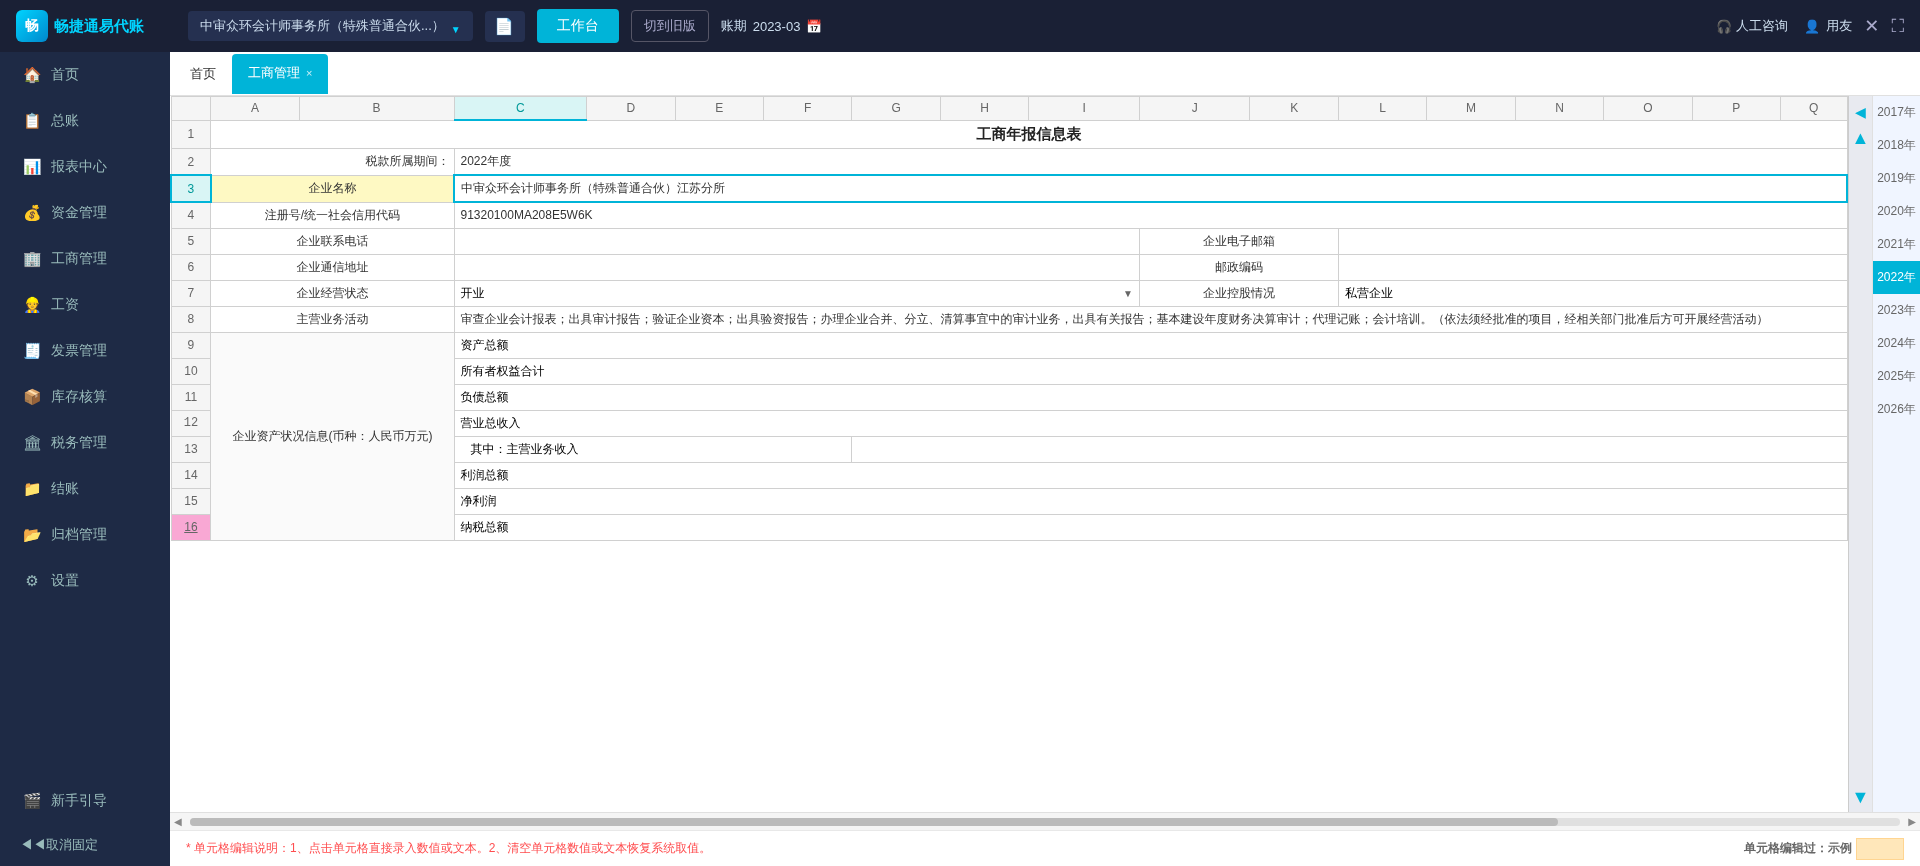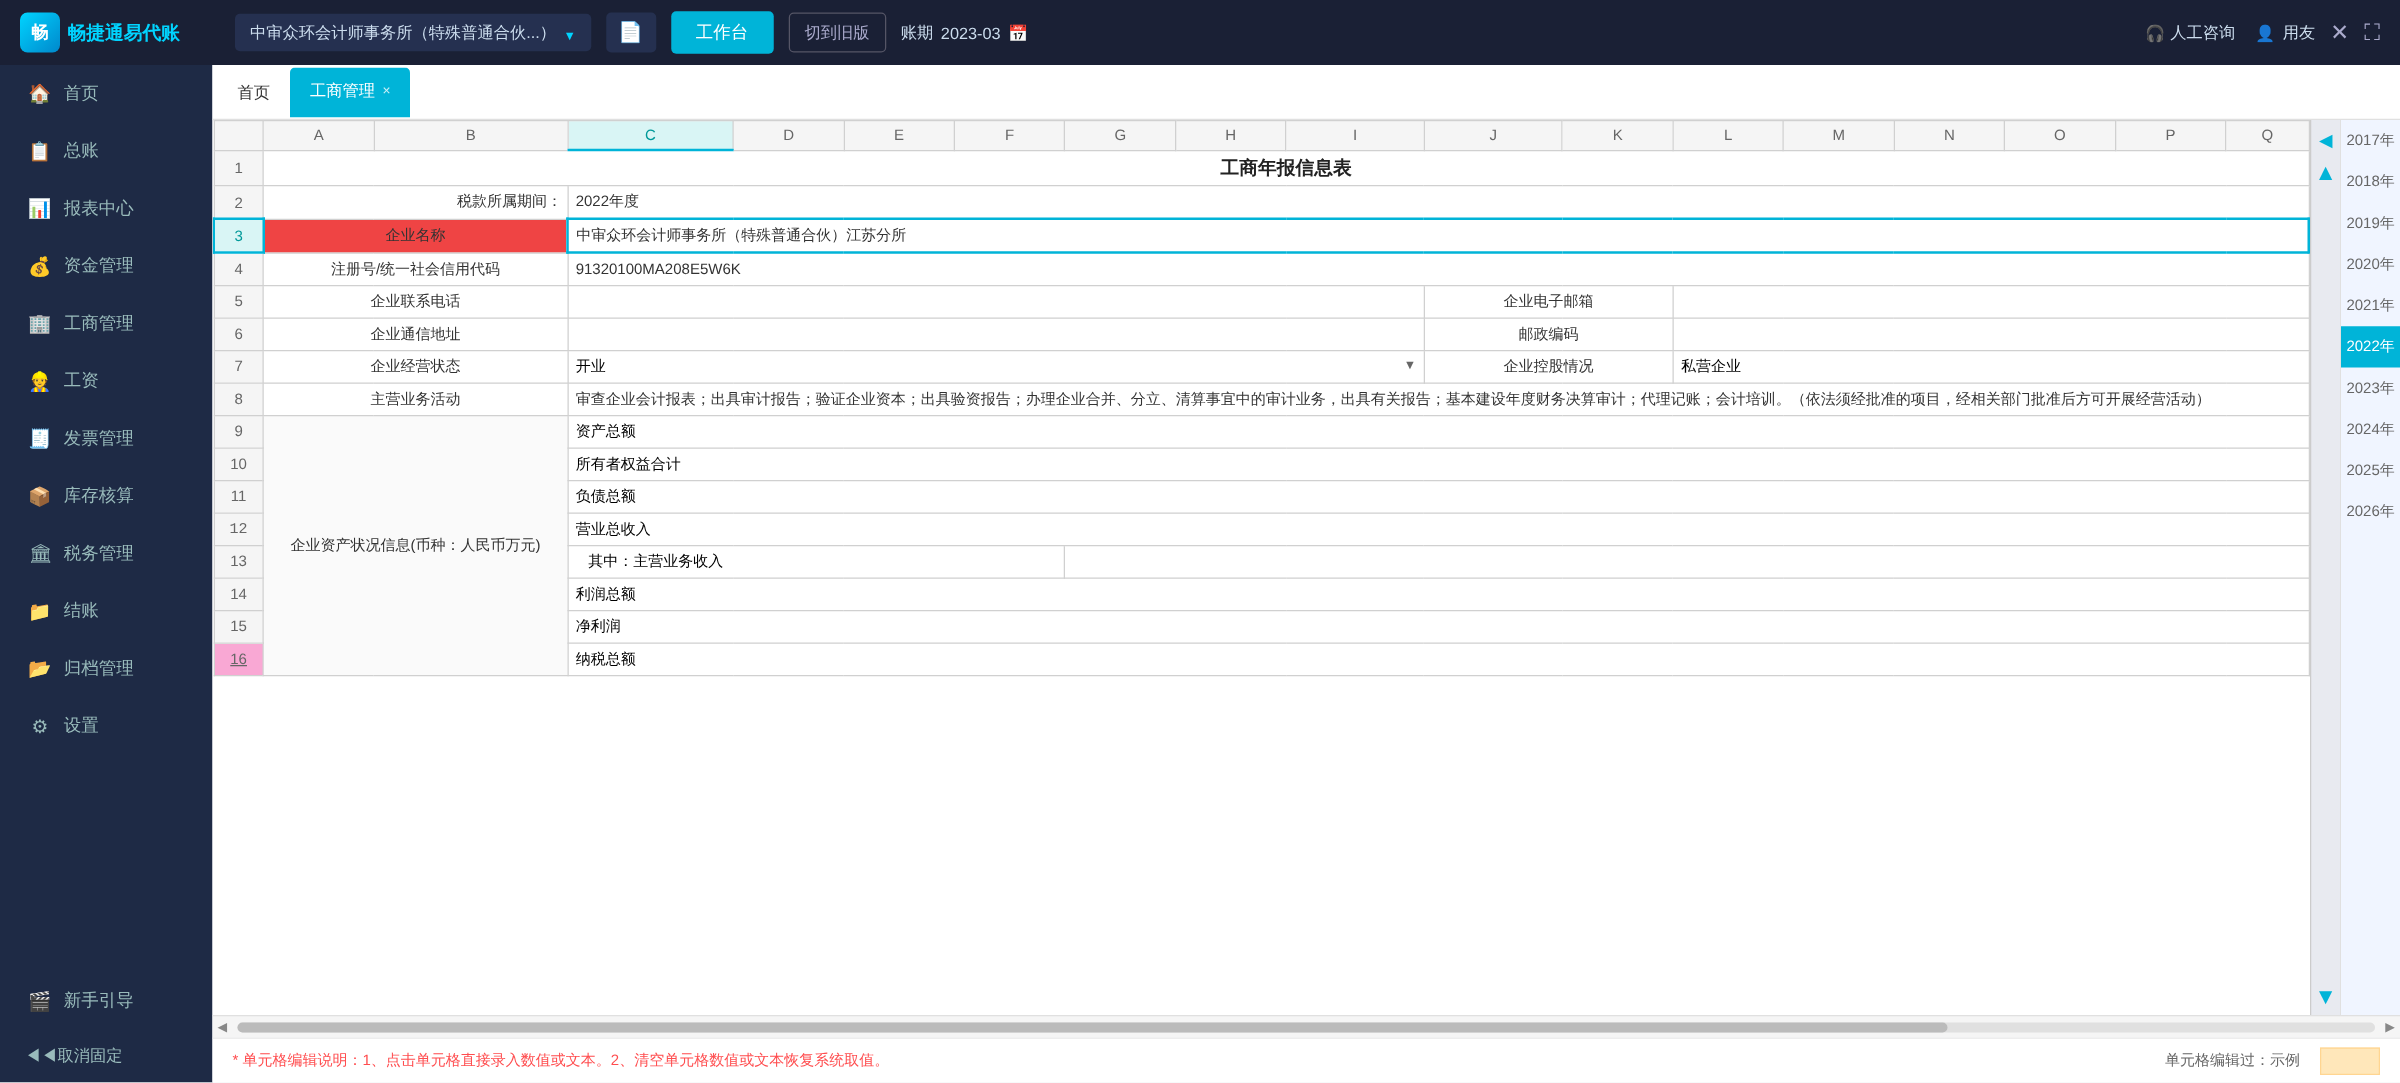--- a/index.html
+++ b/index.html
@@ -63,21 +63,21 @@
 
     
     .scroll-area { display: flex; align-items: center; background: #f5f5f5; border-top: 1px solid #e0e0e0; height: 18px; }
     .scroll-bar-h { flex: 1; height: 8px; background: #e0e0e0; border-radius: 4px; margin: 0 4px; position: relative; }
     .scroll-thumb { width: 80%; height: 8px; background: #bbb; border-radius: 4px; }
     .scroll-arrow { padding: 0 4px; cursor: pointer; color: #888; font-size: 10px; }
 
     
     .status-bar { display: flex; align-items: center; justify-content: space-between; background: #fff; border-top: 1px solid #e8e8e8; padding: 6px 16px; height: 36px; }
     .status-hint { color: #ff4d4f; font-size: 12px; }
-    .status-right { display: flex; align-items: center; gap: 16px; color: #666; font-size: 12px; }
+    .status-right { display: flex; align-items: center; gap: 4px; color: #666; font-size: 12px; font-weight: bold; }
     .sample-cell { width: 48px; height: 22px; background: #ffe7ba; border: 1px solid #ffd591; display: inline-block; }
 
     
     .sheet-table { border-collapse: collapse; min-width: 100%; table-layout: fixed; font-size: 12px; }
     .sheet-table th, .sheet-table td { border: 1px solid #d0d0d0; padding: 4px 6px; white-space: nowrap; overflow: hidden; text-overflow: ellipsis; }
     .sheet-table th { background: #f5f5f5; text-align: center; font-weight: normal; color: #666; }
     .col-row-header { background: #f5f5f5; text-align: center; font-weight: normal; color: #666; width: 36px; min-width: 36px; }
     .col-header { background: #f5f5f5; text-align: center; font-weight: normal; color: #666; }
     .label-cell { text-align: center; color: #333; }
 
@@ -254,21 +254,21 @@
             </tr>
 
             <tr>
               <td class="col-row-header" style="background:#f5f5f5;">2</td>
               <td colspan="2" class="label-cell" style="text-align:right; padding-right:4px;">税款所属期间：</td>
               <td colspan="15" style="color:#333;">2022年度</td>
             </tr>
 
             <tr style="background:#e0f5f5;">
               <td class="col-row-header" style="background:#d9f5f5; color:#009999; border:2px solid #00b4d8;">3</td>
-              <td colspan="2" class="label-cell" style="background:#ef4444; text-align:center;margin-left:27px;">企业名称</td>
+              <td colspan="2" class="label-cell" style="background:#fef9c3; text-align:center;margin-left:27px;">企业名称</td>
               <td colspan="15" style="background:#fff; border:2px solid #00b4d8; color:#333;">中审众环会计师事务所（特殊普通合伙）江苏分所</td>
             </tr>
 
             <tr>
               <td class="col-row-header" style="background:#f5f5f5;">4</td>
               <td colspan="2" class="label-cell" style="text-align:center; font-size:12px;">注册号/统一社会信用代码</td>
               <td colspan="15" style="color:#333;">91320100MA208E5W6K</td>
             </tr>
 
             <tr>

